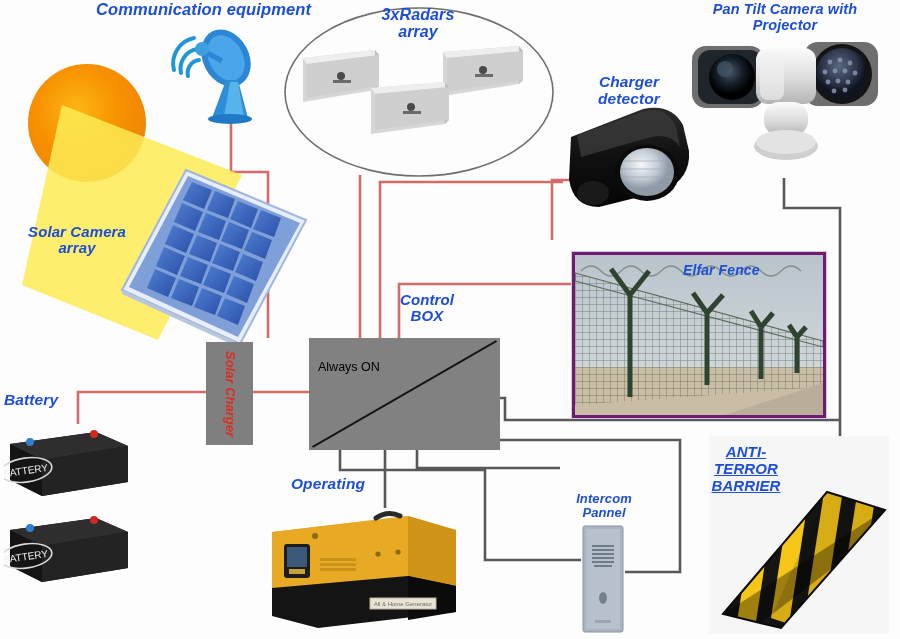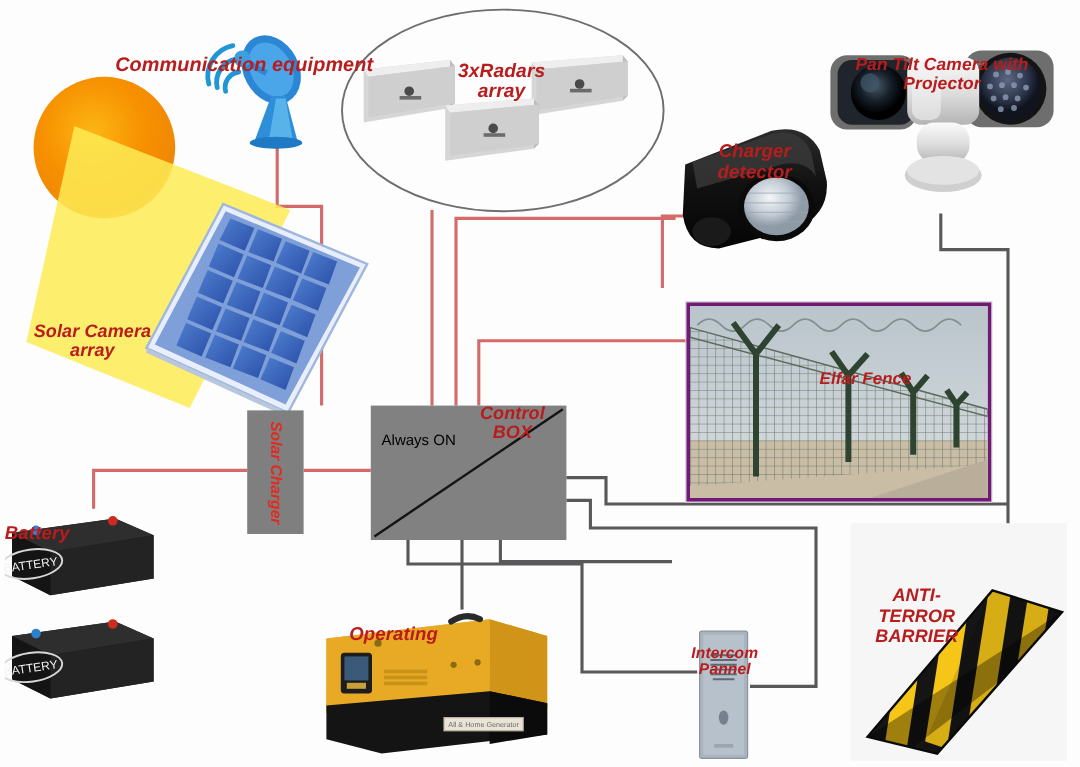--- a/index.html
+++ b/index.html
@@ -1,20 +1,20 @@
 <!DOCTYPE html>
 <html><head>
 <meta charset="utf-8">
 <style>
   html,body{margin:0;padding:0;background:#fff;}
   body{width:900px;height:639px;font-family:"Liberation Sans",sans-serif;overflow:hidden;}
   #stage{position:relative;width:900px;height:639px;background:#fdfdfd;}
-  .lbl{position:absolute;color:#b91c1c;font-weight:bold;font-style:italic;
+  .lbl{position:absolute;color:#1d4ed8;font-weight:bold;font-style:italic;
        font-family:"Liberation Sans",sans-serif;line-height:1.08;text-align:center;
-       white-space:pre-line;letter-spacing:.1px;margin-top:45px;}
+       white-space:pre-line;letter-spacing:.1px;}
   svg.wires{position:absolute;left:0;top:0;width:900px;height:639px;pointer-events:none;}
   .node{position:absolute;}
   
   #sun{left:-8px;top:28px;width:190px;height:190px;}
   #sun .core{position:absolute;left:36px;top:36px;width:118px;height:118px;border-radius:50%;
      background:radial-gradient(circle at 42% 38%,#fcb514 0%,#f79100 42%,#f08806 70%,#f9b233 100%);}
   #sun .ray{position:absolute;left:50%;top:50%;width:5px;height:94px;margin-left:-2.5px;margin-top:-47px;
      background:linear-gradient(to top,rgba(250,196,40,0) 32%,#fbc62d 55%,#fde27a 100%);
      transform-origin:50% 50%;}
   
@@ -23,21 +23,21 @@
   #panel{left:120px;top:168px;width:190px;height:180px;}
   
   #dish{left:160px;top:18px;width:112px;height:112px;}
   
   #radar-ellipse{left:283px;top:6px;width:272px;height:172px;}
   
   #motion{left:563px;top:95px;width:140px;height:130px;}
   
   #ptz{left:672px;top:22px;width:224px;height:155px;}
   
-  #ctrlbox{left:309px;top:338px;width:163px;height:112px;background:#818181;}
+  #ctrlbox{left:309px;top:338px;width:163px;height:112px;background:#818181;padding-left:28px;}
   #ctrlbox .diag{position:absolute;left:0;top:0;width:100%;height:100%;}
   #ctrlbox .t1{position:absolute;left:9px;top:22px;font-size:12.5px;color:#000;font-weight:normal;}
   #ctrlbox .t2{position:absolute;left:68px;top:55px;width:92px;font-size:11.5px;color:#000;text-align:center;line-height:1.18;}
   
   #charger{left:206px;top:342px;width:47px;height:103px;background:#7f7f7f;}
   #charger span{position:absolute;left:50%;top:50%;transform:translate(-50%,-50%) rotate(90deg);
      white-space:nowrap;color:#e02b20;font-weight:bold;font-style:italic;font-size:13px;text-align:center;}
   
   .battery{position:absolute;width:130px;height:78px;}
   #bat1{left:4px;top:422px;}
@@ -436,17 +436,17 @@
   <div class="lbl" style="left:4px;top:392px;width:90px;font-size:15.5px;text-align:left;">Battery</div>
 
   <div class="lbl" style="left:382px;top:292px;width:90px;font-size:15px;">Control
 BOX</div>
 
   <div class="lbl" style="left:272px;top:476px;width:112px;font-size:15.5px;">Operating</div>
 
   <div class="lbl" style="left:556px;top:492px;width:96px;font-size:13px;">Intercom
 Pannel</div>
 
-  <div class="lbl" style="left:718px;top:444px;width:92px;font-size:15px;line-height:1.12;">ANTI-
+  <div class="lbl" style="left:700px;top:444px;width:92px;font-size:15px;line-height:1.12;text-decoration:underline;">ANTI-
 TERROR
 BARRIER</div>
 
 </div>
 
 </body></html>

